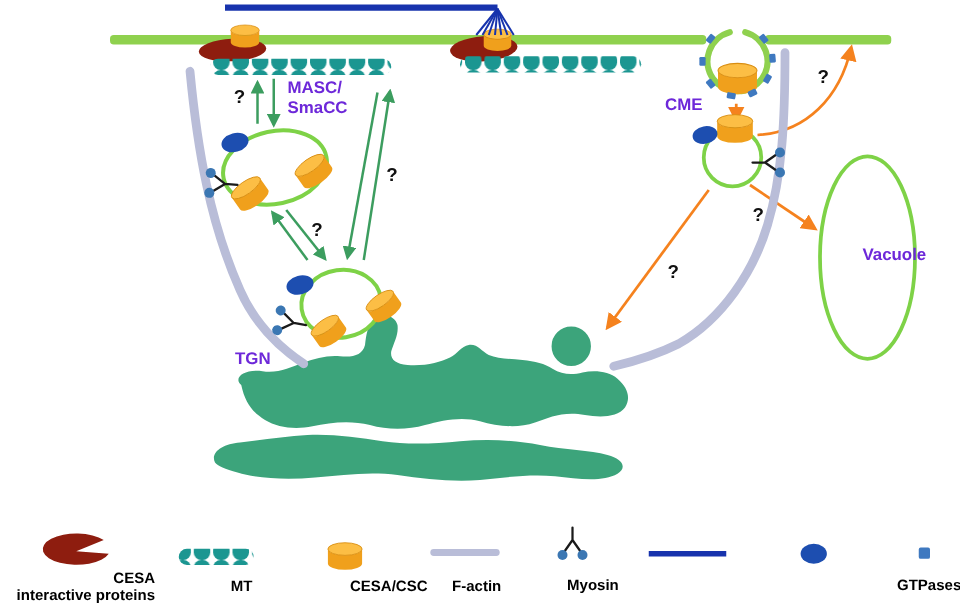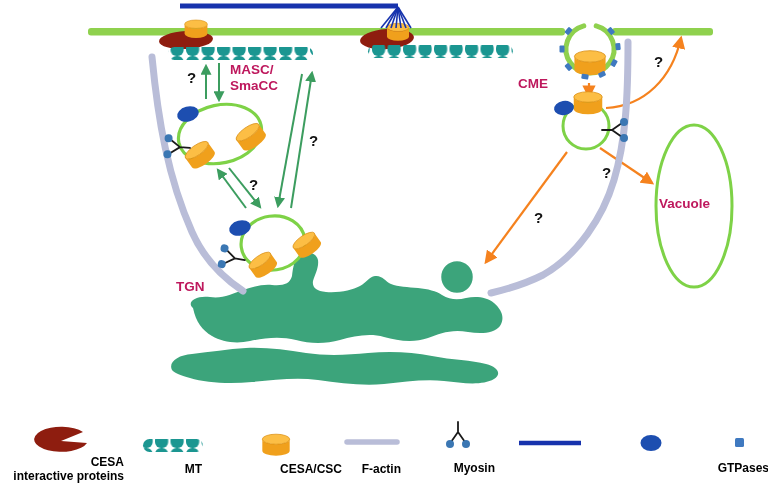--- a/index.html
+++ b/index.html
@@ -1,19 +1,19 @@
 <!DOCTYPE html>
 <html style="--membrane: #8FD14E; --bright_green: #7ED247; --tgn_green: #3CA47B; --mt_teal: #1B9691; --cesa_body: #F0A01C; --cesa_top: #FCBE45; --cesa_rim: #D98E12; --dark_red: #8E1D0F; --microfibril_navy: #1733AD; --gtpase_blue: #1D4EB0; --clathrin_blue: #3F79C0; --myosin_dot: #3B77B3; --factin_gray: #B9BDD8; --arrow_green: #3C9D5F; --arrow_orange: #F5821E;"><head>
 <meta charset="utf-8">
 <style>
   html,body{margin:0;padding:0;background:#fff;}
   .stage{position:relative;width:768px;height:489px;background:#fff;overflow:hidden;
          font-family:"Liberation Sans",sans-serif;}
   .stage svg{position:absolute;left:0;top:0;}
-  .lbl{position:absolute;color:#be185d;font-weight:bold;white-space:pre-line;line-height:16px;}
+  .lbl{position:absolute;color:#6d28d9;font-weight:bold;white-space:pre-line;line-height:16px;}
   .lbl-sm{font-size:13.5px;}
   .q{position:absolute;color:#111;font-weight:bold;font-size:15px;line-height:15px;}
   .legend-lbl{position:absolute;color:#000000;font-weight:bold;font-size:12px;line-height:13.5px;
               text-align:right;white-space:pre-line;}
 </style>
 </head>
 <body>
 
 <div class="stage">
 
@@ -159,23 +159,23 @@
     <line x1="347" y1="442" x2="397" y2="442" style="stroke:var(--factin_gray)" stroke-width="5.5" stroke-linecap="round"></line>
     <use href="#myo" transform="translate(458 434) rotate(90)"></use>
     <line x1="519" y1="443" x2="581" y2="443" style="stroke:var(--microfibril_navy)" stroke-width="4.5"></line>
     <ellipse cx="651" cy="443" rx="10.5" ry="8" style="fill:var(--gtpase_blue)"></ellipse>
     <rect x="735" y="438" width="9" height="9" rx="1.5" style="fill:var(--clathrin_blue)"></rect>
   </g>
 </svg>
 
 <div class="lbl lbl-sm" style="left:230px;top:62px;">MASC/
 SmaCC</div>
-<div class="lbl lbl-sm" style="left:518px;top:76px;">CME</div>
-<div class="lbl lbl-sm" style="left:176px;top:279px;">TGN</div>
-<div class="lbl lbl-sm" style="left:659px;top:196px;width:70px;text-align:left;">Vacuole</div>
+<div class="lbl lbl-sm" style="left:532px;top:76px;">CME</div>
+<div class="lbl lbl-sm" style="left:188px;top:279px;">TGN</div>
+<div class="lbl lbl-sm" style="left:659px;top:196px;width:70px;text-align:right;padding-left:12px;">Vacuole</div>
 
 <div class="q" style="left:187px;top:70px;">?</div>
 <div class="q" style="left:309px;top:133px;">?</div>
 <div class="q" style="left:249px;top:177px;">?</div>
 <div class="q" style="left:534px;top:210px;">?</div>
 <div class="q" style="left:602px;top:165px;">?</div>
 <div class="q" style="left:654px;top:54px;">?</div>
 
 <div class="legend-lbl" style="left:0px;top:456px;width:124px;">CESA
 interactive proteins</div>

